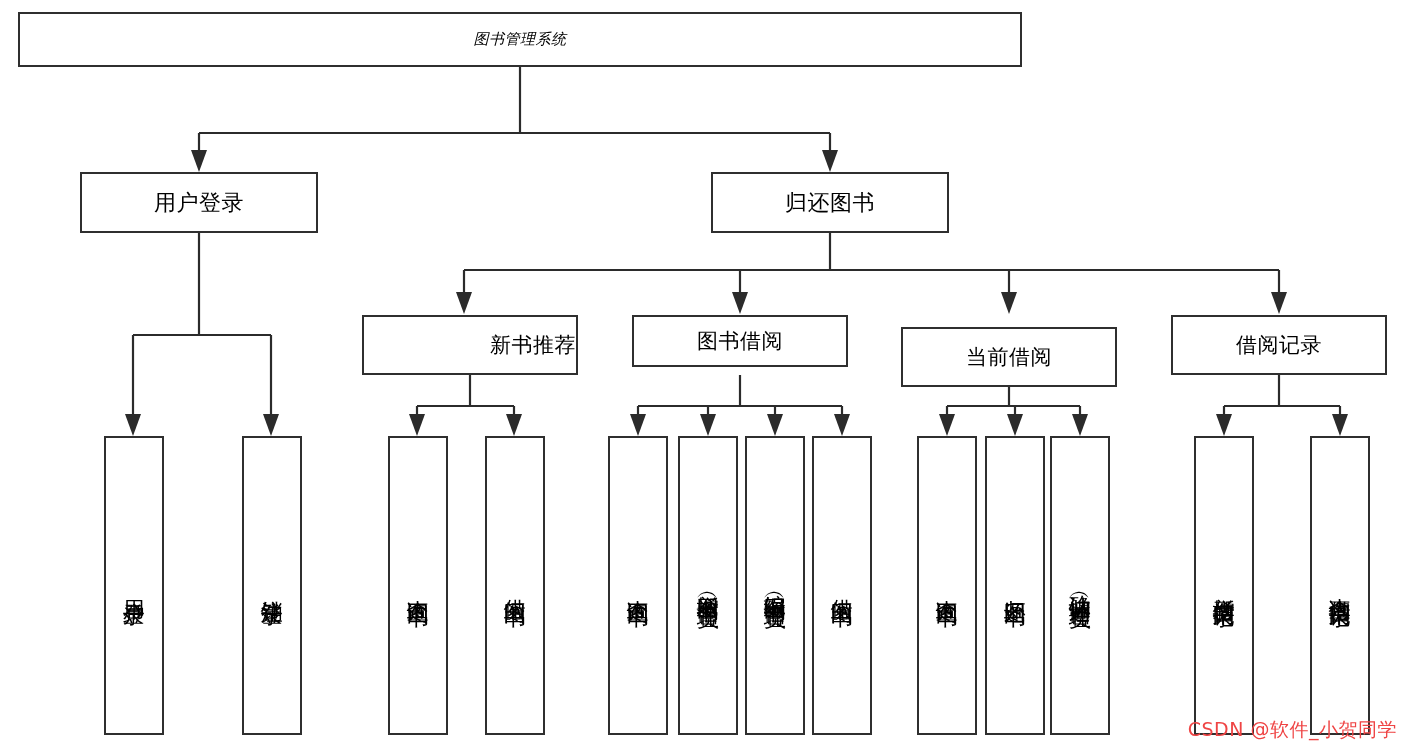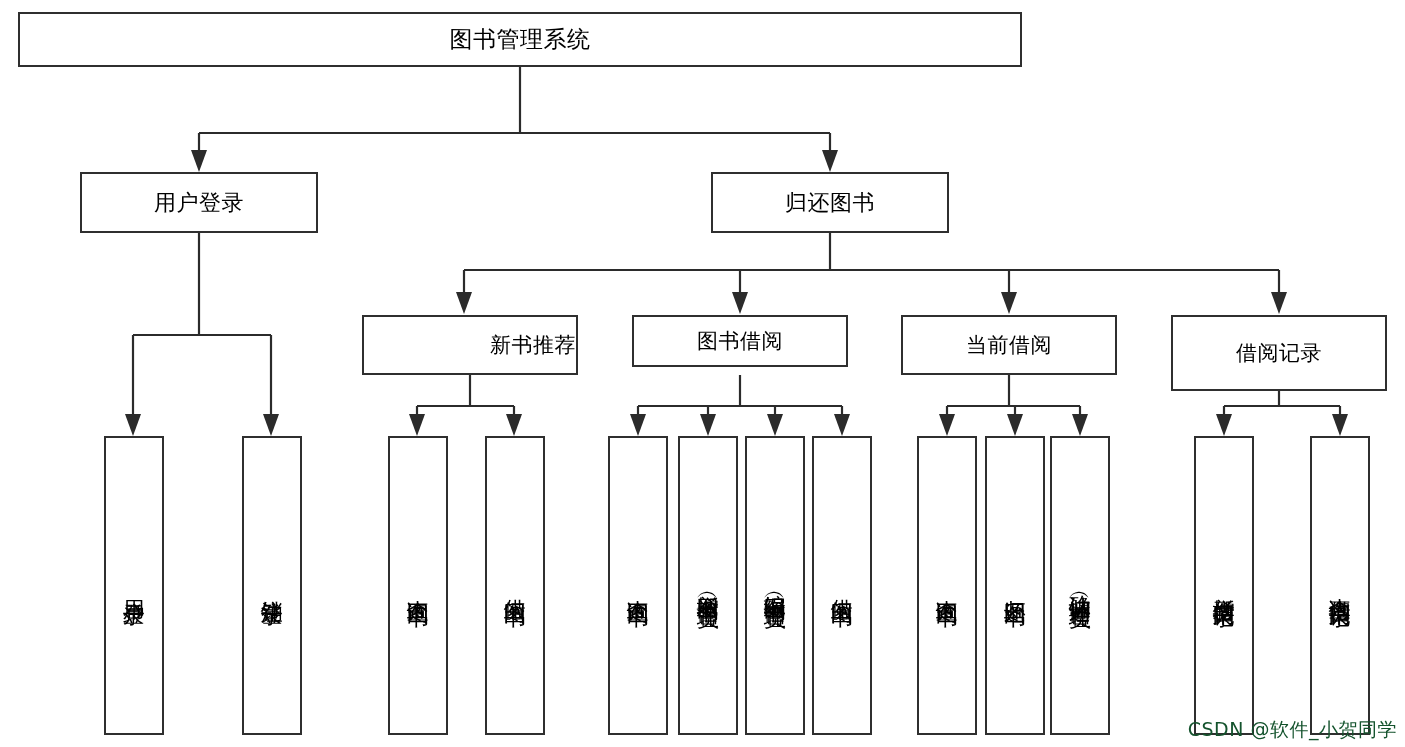--- a/index.html
+++ b/index.html
@@ -45,21 +45,21 @@
     align-items: center;
     justify-content: center;
     color: #000000;
     text-align: center;
   }
   .node .lbl {
     display: block;
     line-height: 1.25;
     letter-spacing: 0.5px;
   }
-  .node.root  { font-size: 23px; }
+  .node.root  { font-size: 15px; font-style: italic; }
   .node.lvl2  { font-size: 22px; }
   .node.lvl3  { font-size: 21px; }
 
   
   .node.leaf {
     font-size: 22px;
   }
   .node.leaf .lbl {
     writing-mode: vertical-rl;
     text-orientation: upright;
@@ -67,21 +67,21 @@
     line-height: 1.06;
     letter-spacing: 2px;
     max-height: 268px;
   }
   
   #watermark {
     position: absolute;
     right: 8px;
     bottom: 4px;
     font-size: 19px;
-    color: #14532d;
+    color: #ef4444;
     letter-spacing: 0.5px;
     white-space: nowrap;
     font-family: "DejaVu Sans", "Liberation Sans", sans-serif;
   }
 </style>
 </head>
 <body>
 
 <div id="canvas">
 
@@ -162,25 +162,25 @@
   </div>
 
   <div class="node lvl3" style="left:362px; top:315px; width:216px; height:60px;justify-content:flex-end;">
     <span class="lbl">新书推荐</span>
   </div>
 
   <div class="node lvl3" style="left:632px; top:315px; width:216px; height:52px;">
     <span class="lbl">图书借阅</span>
   </div>
 
-  <div class="node lvl3" style="left:901px; top:315px; width:216px; height:60px;">
+  <div class="node lvl3" style="left:901px; top:327px; width:216px; height:60px;">
     <span class="lbl">当前借阅</span>
   </div>
 
-  <div class="node lvl3" style="left:1171px; top:315px; width:216px; height:76px;">
+  <div class="node lvl3" style="left:1171px; top:315px; width:216px; height:60px;">
     <span class="lbl">借阅记录</span>
   </div>
 
   <div class="node leaf" style="left:104px; top:436px; width:60px; height:299px;">
     <span class="lbl">用户登录</span>
   </div>
 
   <div class="node leaf" style="left:242px; top:436px; width:60px; height:299px;">
     <span class="lbl">注销登录</span>
   </div>

